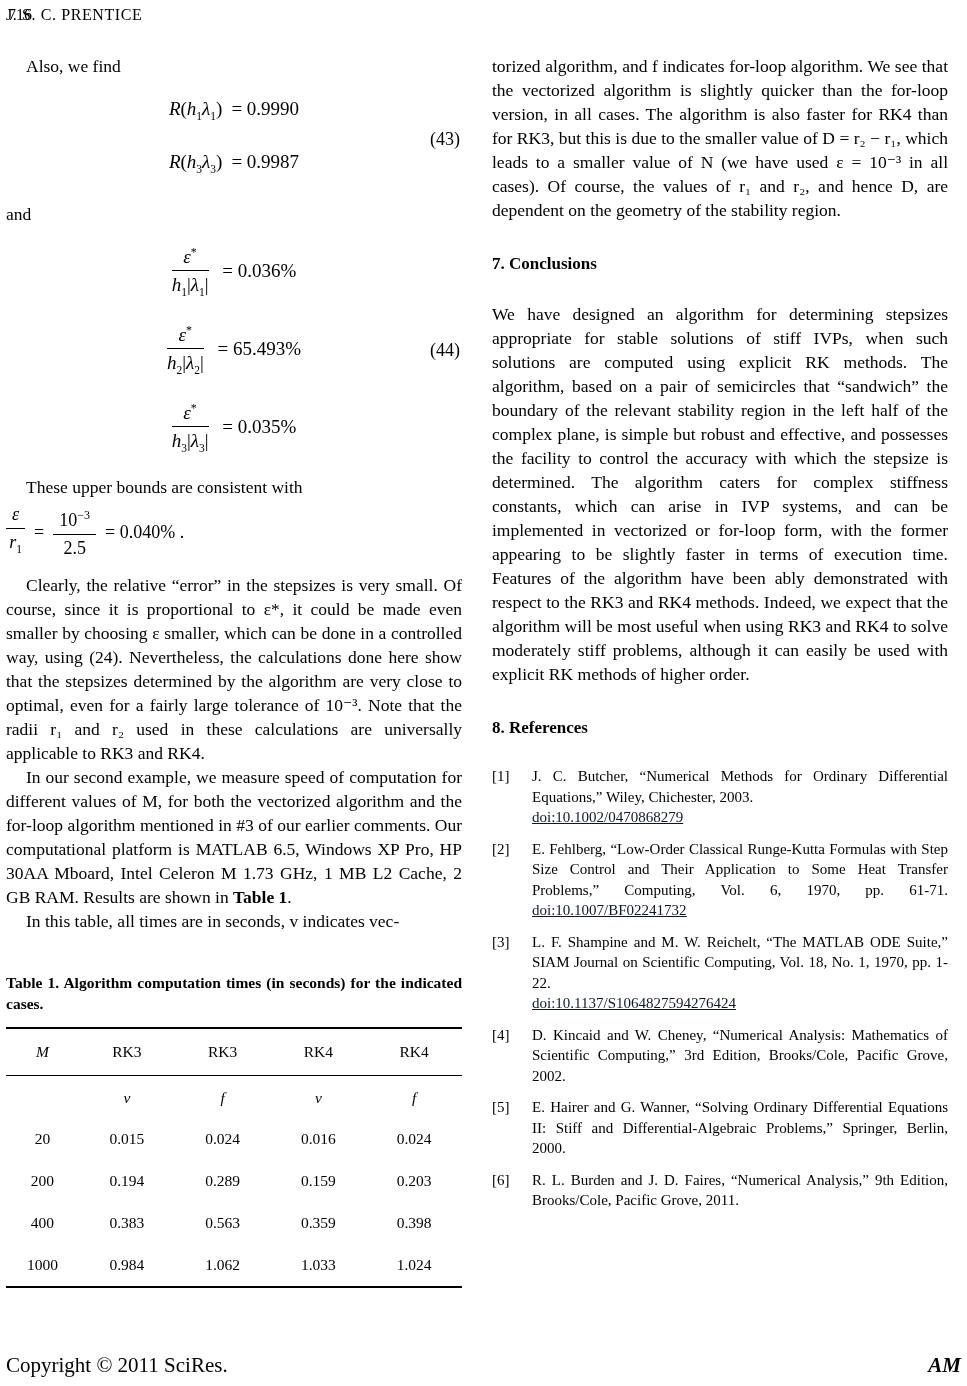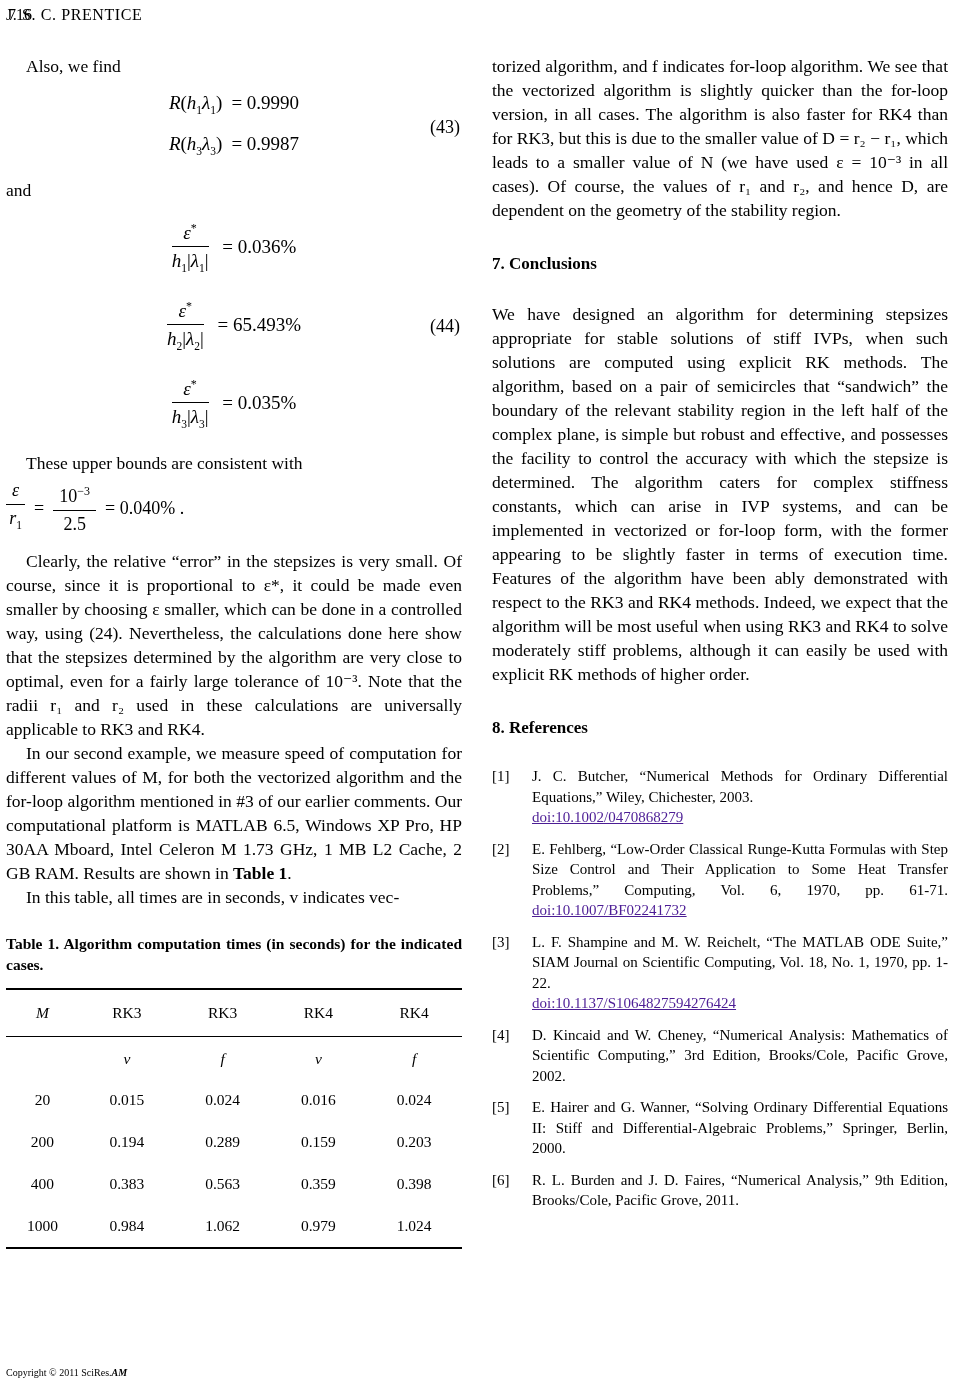--- a/index.html
+++ b/index.html
@@ -17,50 +17,50 @@
   
   .columns{display:flex;gap:30px;margin-top:24px}
   .col{width:456px;font-size:17.5px;line-height:24px;text-align:justify}
   p{margin:0}
   p.indent{text-indent:20px}
 
   
   .eq-block{position:relative;margin:8px 0 10px;text-align:center;font-size:19px}
   .eqnum{position:absolute;right:2px;top:50%;transform:translateY(-50%);font-size:18px}
   .mi{font-style:italic}
-  .eq43-row{line-height:33px}
+  .eq43-row{line-height:45px}
   .eq43-row sub,.eq44-row sub,.inline-eq sub{font-size:11.5px}
   .eq44-row{margin:15px 0}
   .frac{display:inline-block;vertical-align:middle;text-align:center;line-height:23px}
   .frac .num{display:block;border-bottom:1.4px solid #000;padding:0 6px 2px}
   .frac .den{display:block;padding-top:2px}
   .frac sup,.num-sup{font-size:12px}
   .eq-rhs{margin-left:9px}
   .inline-eq{font-size:18px;margin:4px 0 12px;display:flex;align-items:center;gap:9px;text-align:left}
 
   
-  .table-caption{font-weight:bold;font-size:15.5px;line-height:21px;margin:24px 0 13px;text-align:justify}
+  .table-caption{font-weight:bold;font-size:15.5px;line-height:21px;margin:39px 0 13px;text-align:justify}
   table.data{width:100%;border-collapse:collapse;font-size:15.5px;
     border-top:2px solid #000;border-bottom:2px solid #000}
   table.data td{text-align:center;padding:9px 0}
   tr.colhead td{border-bottom:1.5px solid #000;padding:11px 0}
   tr.subhead td{font-style:italic;padding:10px 0 8px}
 
   
   h2.sect{font-size:17px;line-height:24px;margin:30px 0 26px;font-weight:bold}
   .refs{list-style:none;margin:0;padding:0;font-size:15px;line-height:20.5px}
   .refs li{display:flex;margin-bottom:11px}
   .ref-label{width:40px;flex:none}
   .ref-body{flex:1;text-align:justify}
-  .doi{color:#4c1d95;text-decoration:underline;cursor:pointer}
+  .doi{color:#0f172a;text-decoration:underline;cursor:pointer}
   .doi.block{display:block}
 
   
   .pg-footer{position:absolute;left:6px;right:6px;bottom:8px;display:flex;
-    justify-content:flex-start;font-size:10px}
+    justify-content:space-between;font-size:21px}
   .footer-am{font-weight:bold;font-style:italic}
 </style>
 </head>
 <body>
 
 <div class="page">
 
   <div class="pg-header">
     <span class="pagenum">716</span>
     <span class="running-head">J. S. C. PRENTICE</span>
@@ -170,21 +170,21 @@
             <td>400</td>
             <td>0.383</td>
             <td>0.563</td>
             <td>0.359</td>
             <td>0.398</td>
           </tr>
           <tr>
             <td>1000</td>
             <td>0.984</td>
             <td>1.062</td>
-            <td>0.979</td>
+            <td>1.033</td>
             <td>1.024</td>
           </tr>
         </tbody>
       </table>
     </div>
 
     <div class="col">
 
       <p>torized algorithm, and f indicates for-loop algorithm. We see that the vectorized algorithm is slightly quicker than the for-loop version, in all cases. The algorithm is also faster for RK4 than for RK3, but this is due to the smaller value of D = r₂ − r₁, which leads to a smaller value of N (we have used ε = 10⁻³ in all cases). Of course, the values of r₁ and r₂, and hence D, are dependent on the geometry of the stability region.</p>
 

